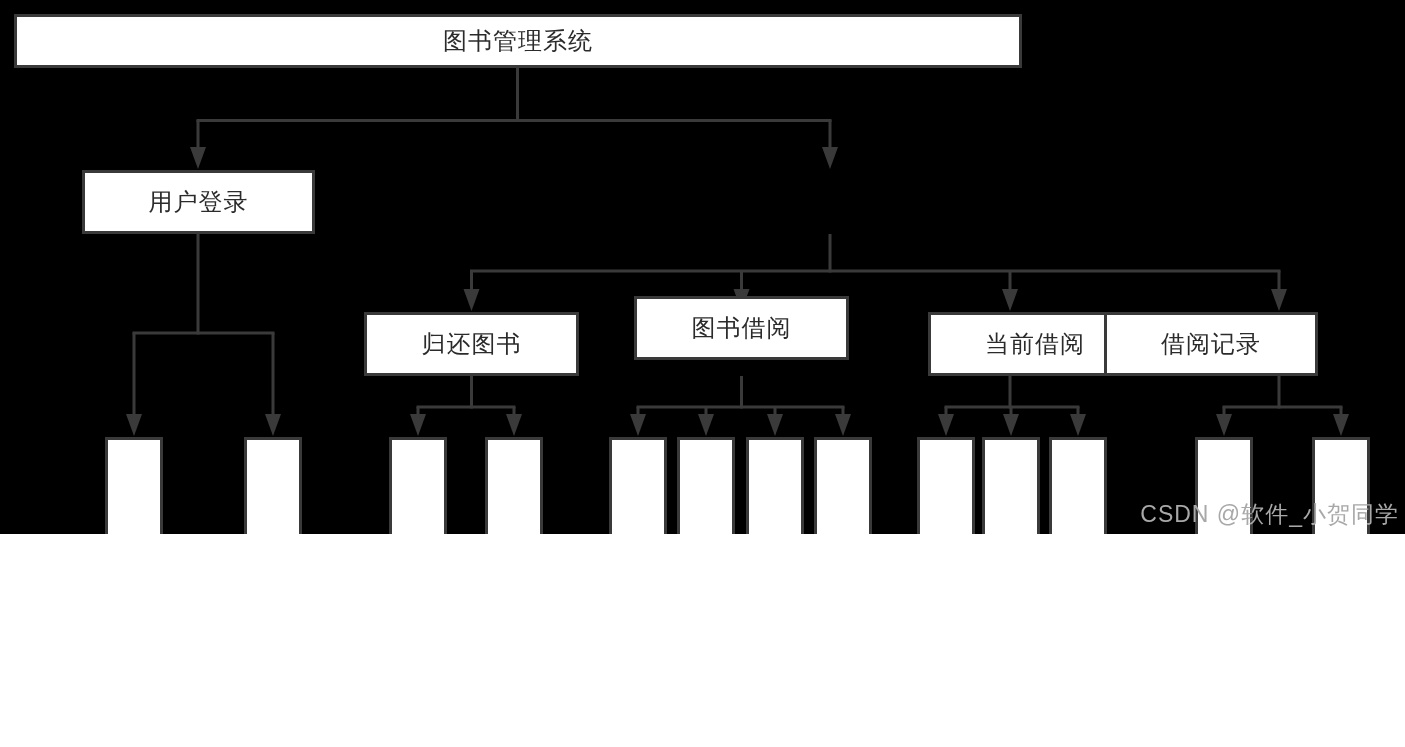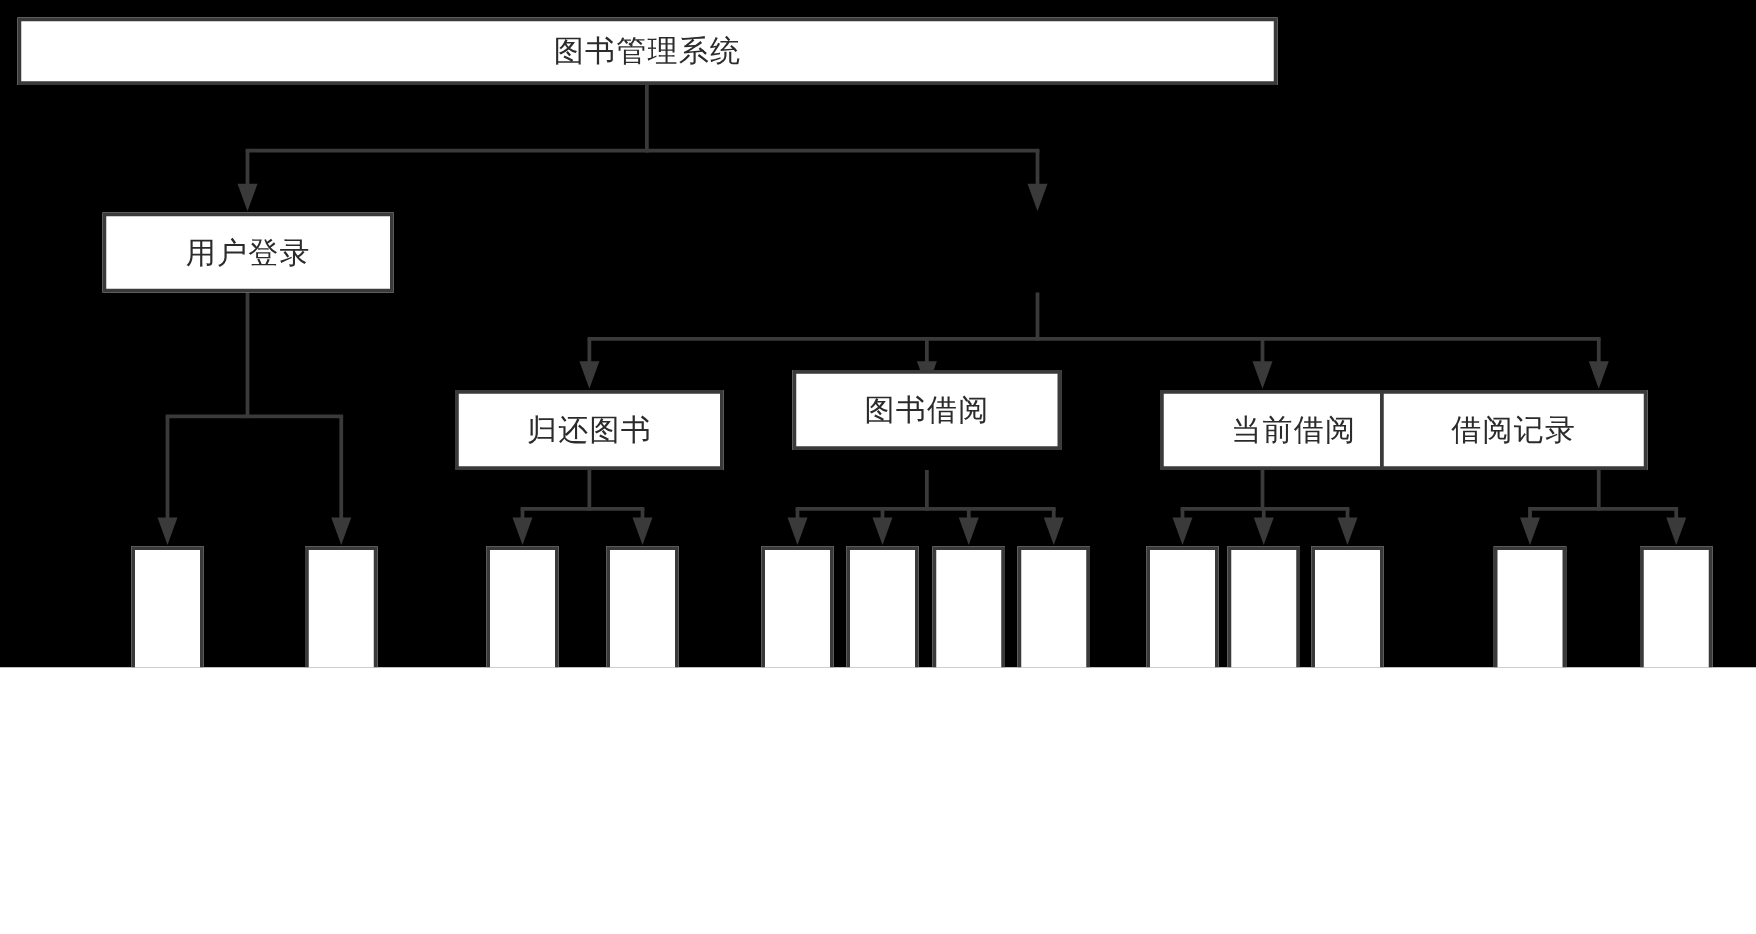--- a/index.html
+++ b/index.html
@@ -174,14 +174,15 @@
     <span>确认归还（管理员）</span>
   </div>
 
   <div class="node v-node" style="left:1195px; top:437px; width:58px; height:298px;">
     <span>新增借阅记录</span>
   </div>
   <div class="node v-node" style="left:1312px; top:437px; width:58px; height:298px;">
     <span>查询借阅记录</span>
   </div>
 
+  <div class="watermark">CSDN @软件_小贺同学</div>
 
 </div>
 
 </body></html>

